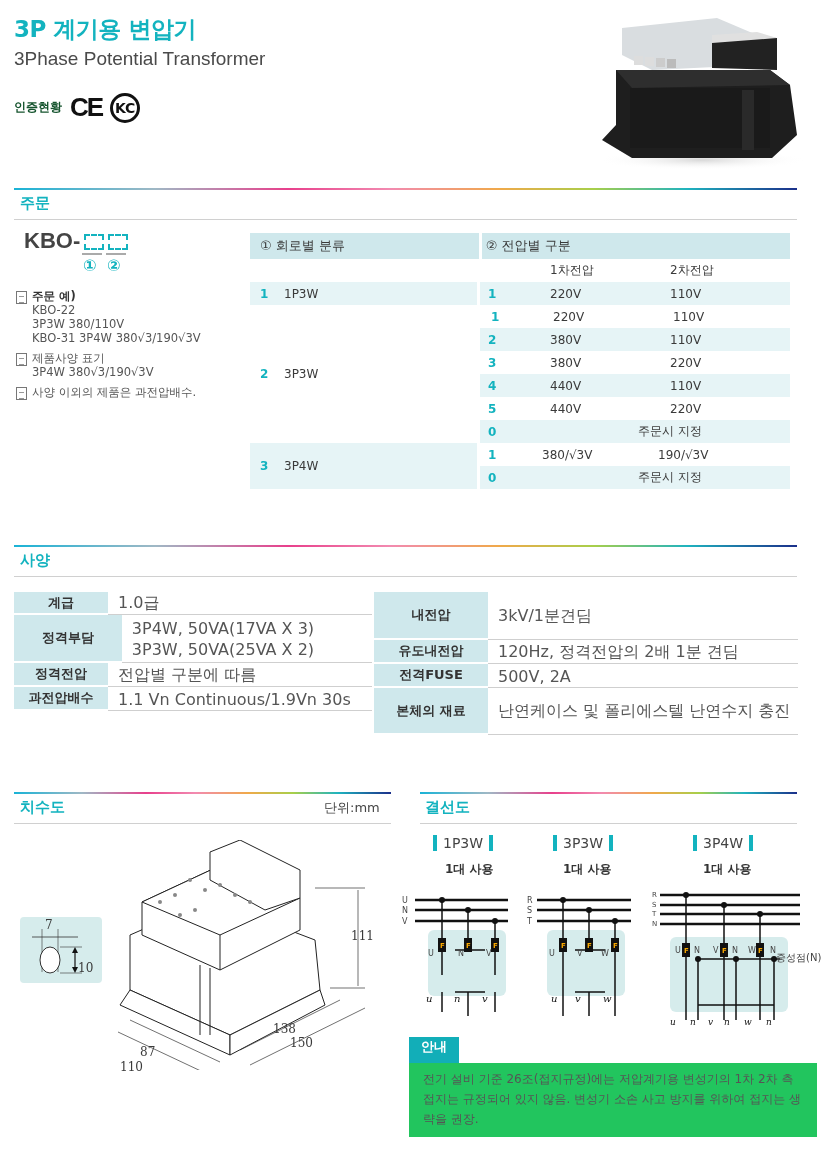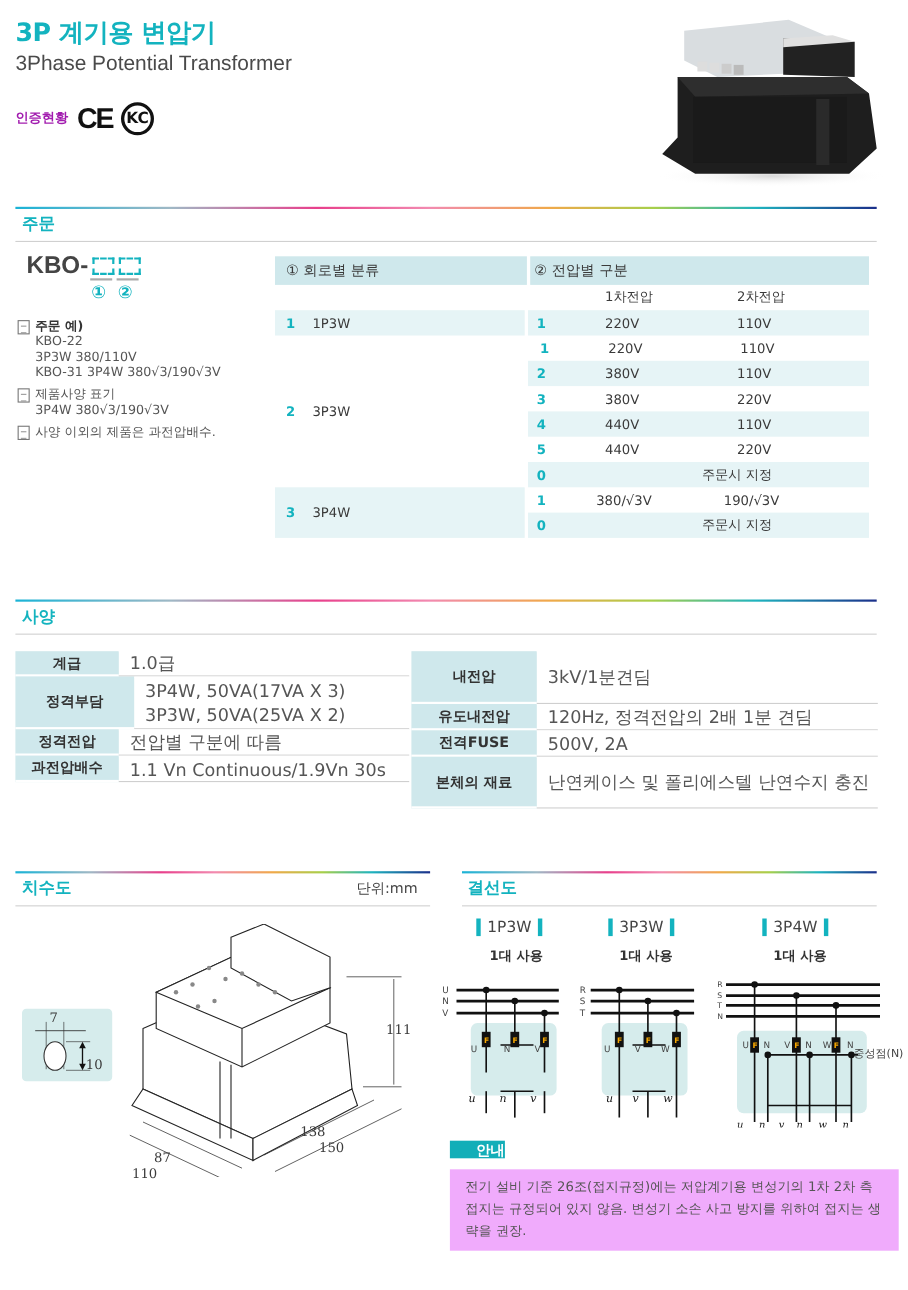--- a/index.html
+++ b/index.html
@@ -5,21 +5,21 @@
   * { box-sizing: border-box; margin: 0; padding: 0; }
   body {
     width: 825px; height: 1173px; background: #ffffff;
     font-family: "DejaVu Sans", "Liberation Sans", sans-serif;
     color: #3a3a3a; position: relative; overflow: hidden;
   }
   .abs { position: absolute; }
   .title-ko { left: 14px; top: 14px; font-size: 23px; font-weight: bold; color: #13b3bf; letter-spacing: -0.5px; }
   .title-en { left: 14px; top: 48px; font-size: 19px; color: #4a4a4a; font-family: "Liberation Sans", sans-serif; }
   .cert { left: 14px; top: 92px; display: flex; align-items: center; gap: 8px; }
-  .cert-label { font-size: 12px; font-weight: bold; color: #a21caf; }
+  .cert-label { font-size: 12px; font-weight: bold; color: #14532d; }
   .ce-mark { font-size: 26px; font-weight: bold; color: #111; font-family: "Liberation Sans", sans-serif; letter-spacing: -2px; }
   .kc-mark { width: 30px; height: 30px; border: 3px solid #111; border-radius: 50%; display: flex; align-items: center; justify-content: center; font-weight: bold; font-size: 14px; color: #111; }
 
   .product-photo { left: 592px; top: 10px; width: 220px; height: 160px; }
 
   .sec-line { height: 2px; background: linear-gradient(90deg, #1ab3d6 0%, #9fb8c5 18%, #e8408c 35%, #f28ab0 48%, #f0a94a 62%, #a8cf4a 74%, #1fb3bf 86%, #1b2f8a 100%); }
   .sec-title { font-size: 15px; font-weight: bold; color: #13b3bf; }
   .sec-under { height: 1px; background: #d0d0d0; }
 
   .model-code { left: 24px; top: 228px; font-size: 22px; font-weight: bold; color: #444; font-family: "Liberation Sans", sans-serif; display: flex; align-items: flex-end; }
@@ -45,22 +45,22 @@
   .c3 { width: 120px; }
   .st-row { display: flex; }
   .st-k { background: #cfe8ec; font-weight: bold; color: #333; text-align: center; display: flex; align-items: center; justify-content: center; font-size: 13px; border-bottom: 2px solid #fff; }
   .st-v { display: flex; flex-direction: column; justify-content: center; padding-left: 10px; color: #555; border-bottom: 1px solid #cfcfcf; border-top: 1px solid #fff; }
 
   .dim-box { left: 20px; top: 917px; width: 82px; height: 66px; background: #d6ecec; border-radius: 4px; }
   .wiring-label { font-size: 14px; color: #444; display: flex; align-items: center; gap: 6px; }
   .bar { width: 4px; height: 16px; background: #13b3bf; display: inline-block; }
   .wiring-sub { font-size: 12px; font-weight: bold; color: #333; }
 
-  .notice-tag { left: 409px; top: 1037px; width: 50px; height: 16px; background: #12aeb8; color: #fff; font-weight: bold; font-size: 13px; text-align: right; line-height: 20px; }
-  .notice-box { left: 409px; top: 1063px; width: 408px; height: 74px; background: #f0abfc; font-size: 12px; color: #555; line-height: 20px; padding: 6px 14px; }
+  .notice-tag { left: 409px; top: 1037px; width: 50px; height: 26px; background: #12aeb8; color: #fff; font-weight: bold; font-size: 13px; text-align: center; line-height: 20px; }
+  .notice-box { left: 409px; top: 1063px; width: 408px; height: 74px; background: #22c55e; font-size: 12px; color: #555; line-height: 20px; padding: 6px 14px; }
 </style>
 </head>
 <body>
 
 <div class="abs title-ko">3P 계기용 변압기</div>
 <div class="abs title-en">3Phase Potential Transformer</div>
 <div class="abs cert">
   <span class="cert-label">인증현황</span>
   <span class="ce-mark">CE</span>
   <span class="kc-mark">KC</span>

